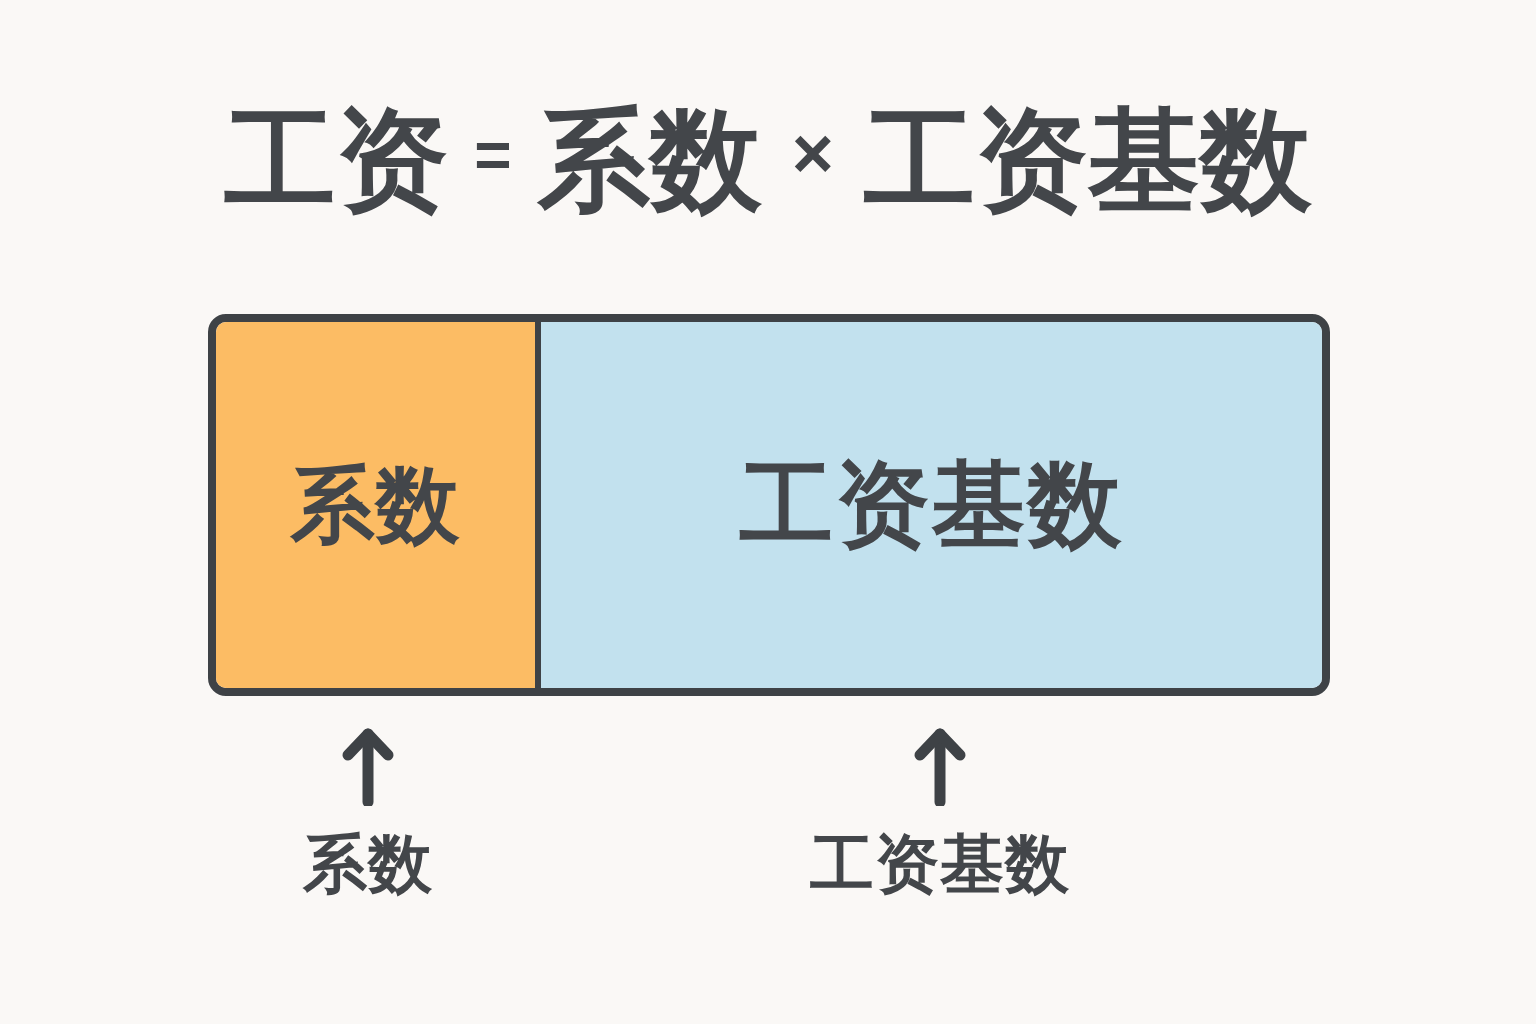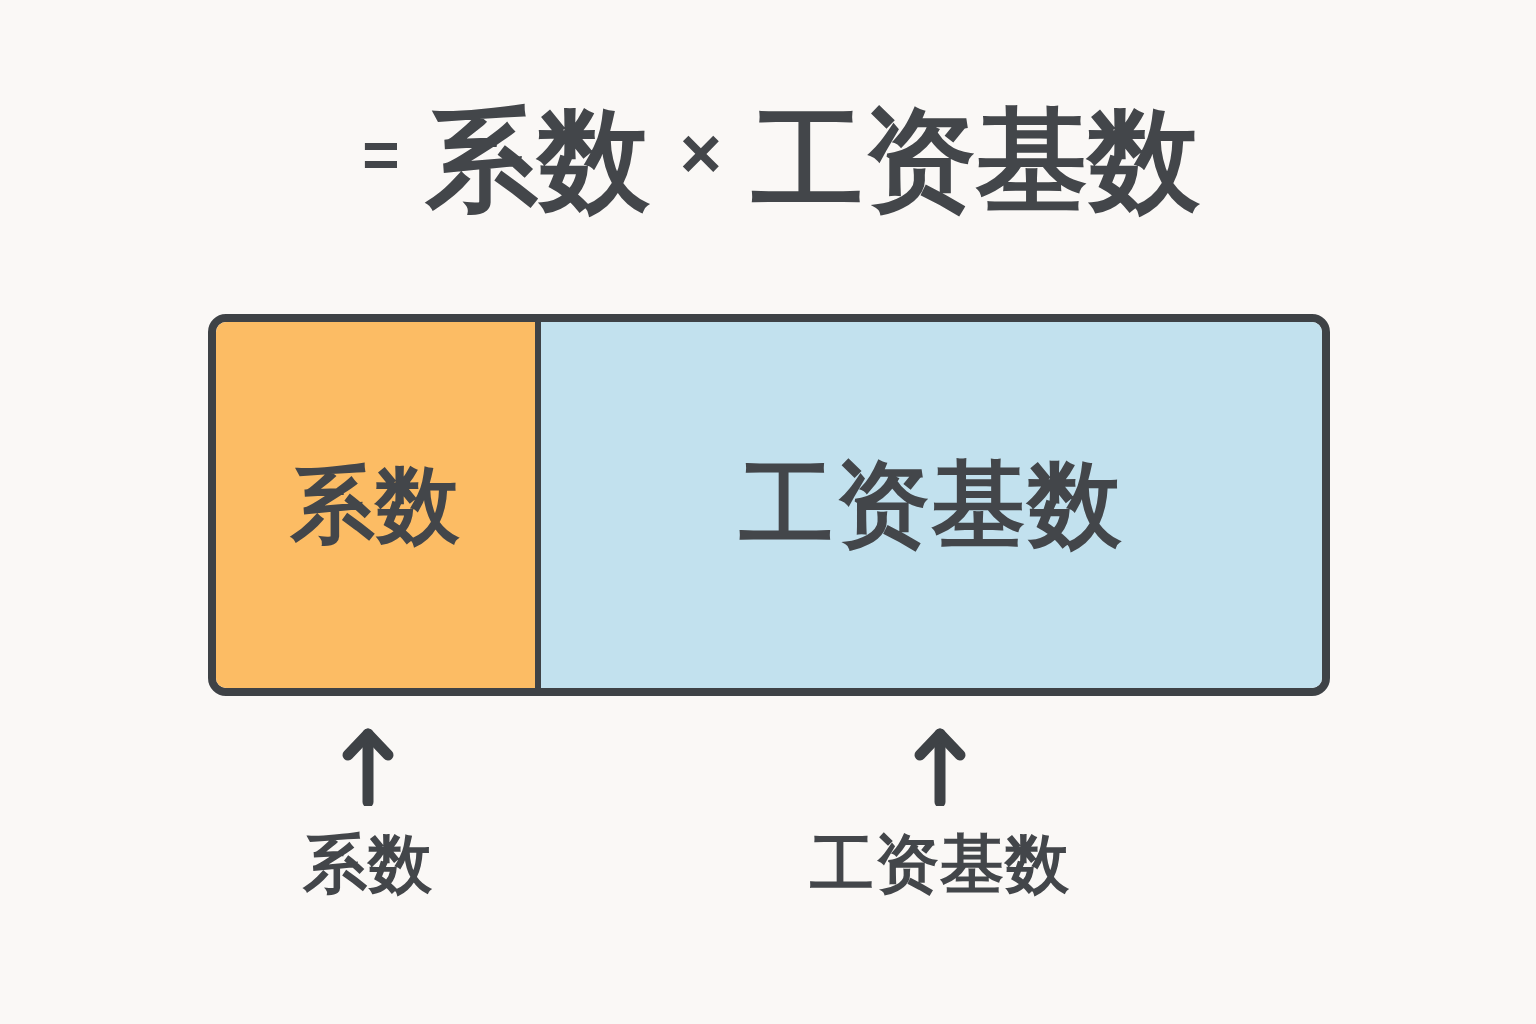--- a/index.html
+++ b/index.html
@@ -123,20 +123,21 @@
     color: #43464a;
     line-height: 1;
     white-space: nowrap;
     letter-spacing: 1px;
   }
 </style>
 </head>
 <body>
 
 <div class="title-row">
+  <span class="title-text">工资</span>
   <span class="title-op">=</span>
   <span class="title-text">系数</span>
   <span class="title-op times">×</span>
   <span class="title-text">工资基数</span>
 </div>
 
 <div class="bar">
   <div class="seg seg-coefficient">
     <span class="seg-label">系数</span>
   </div>

